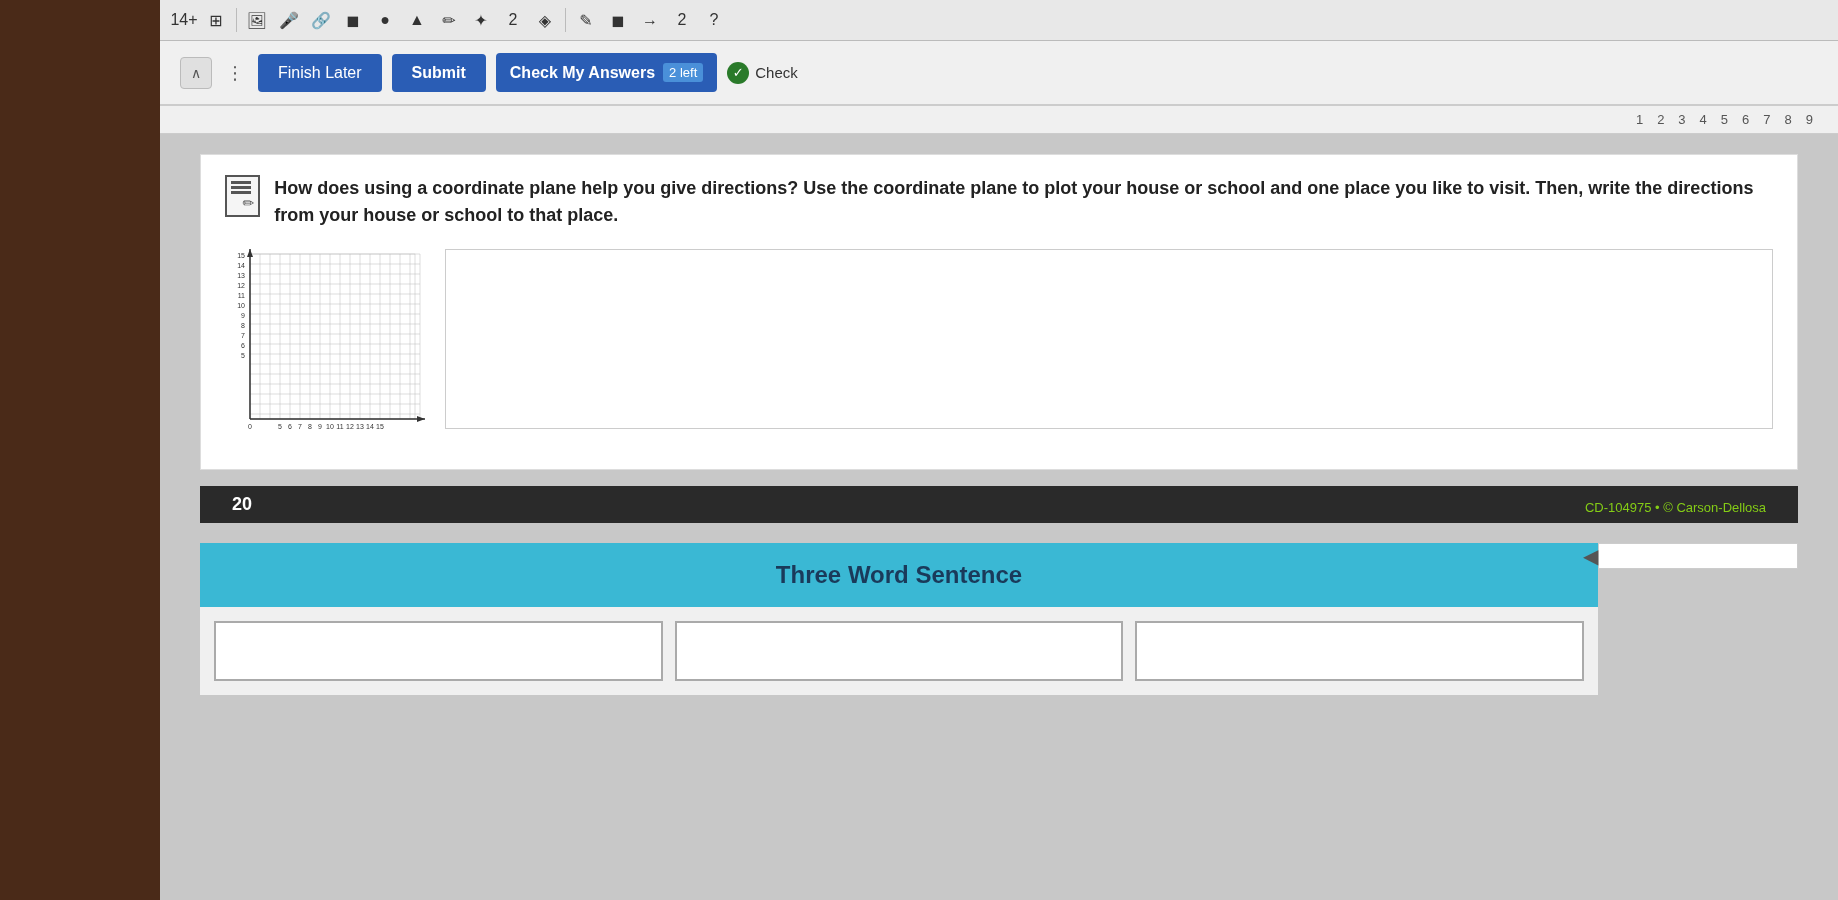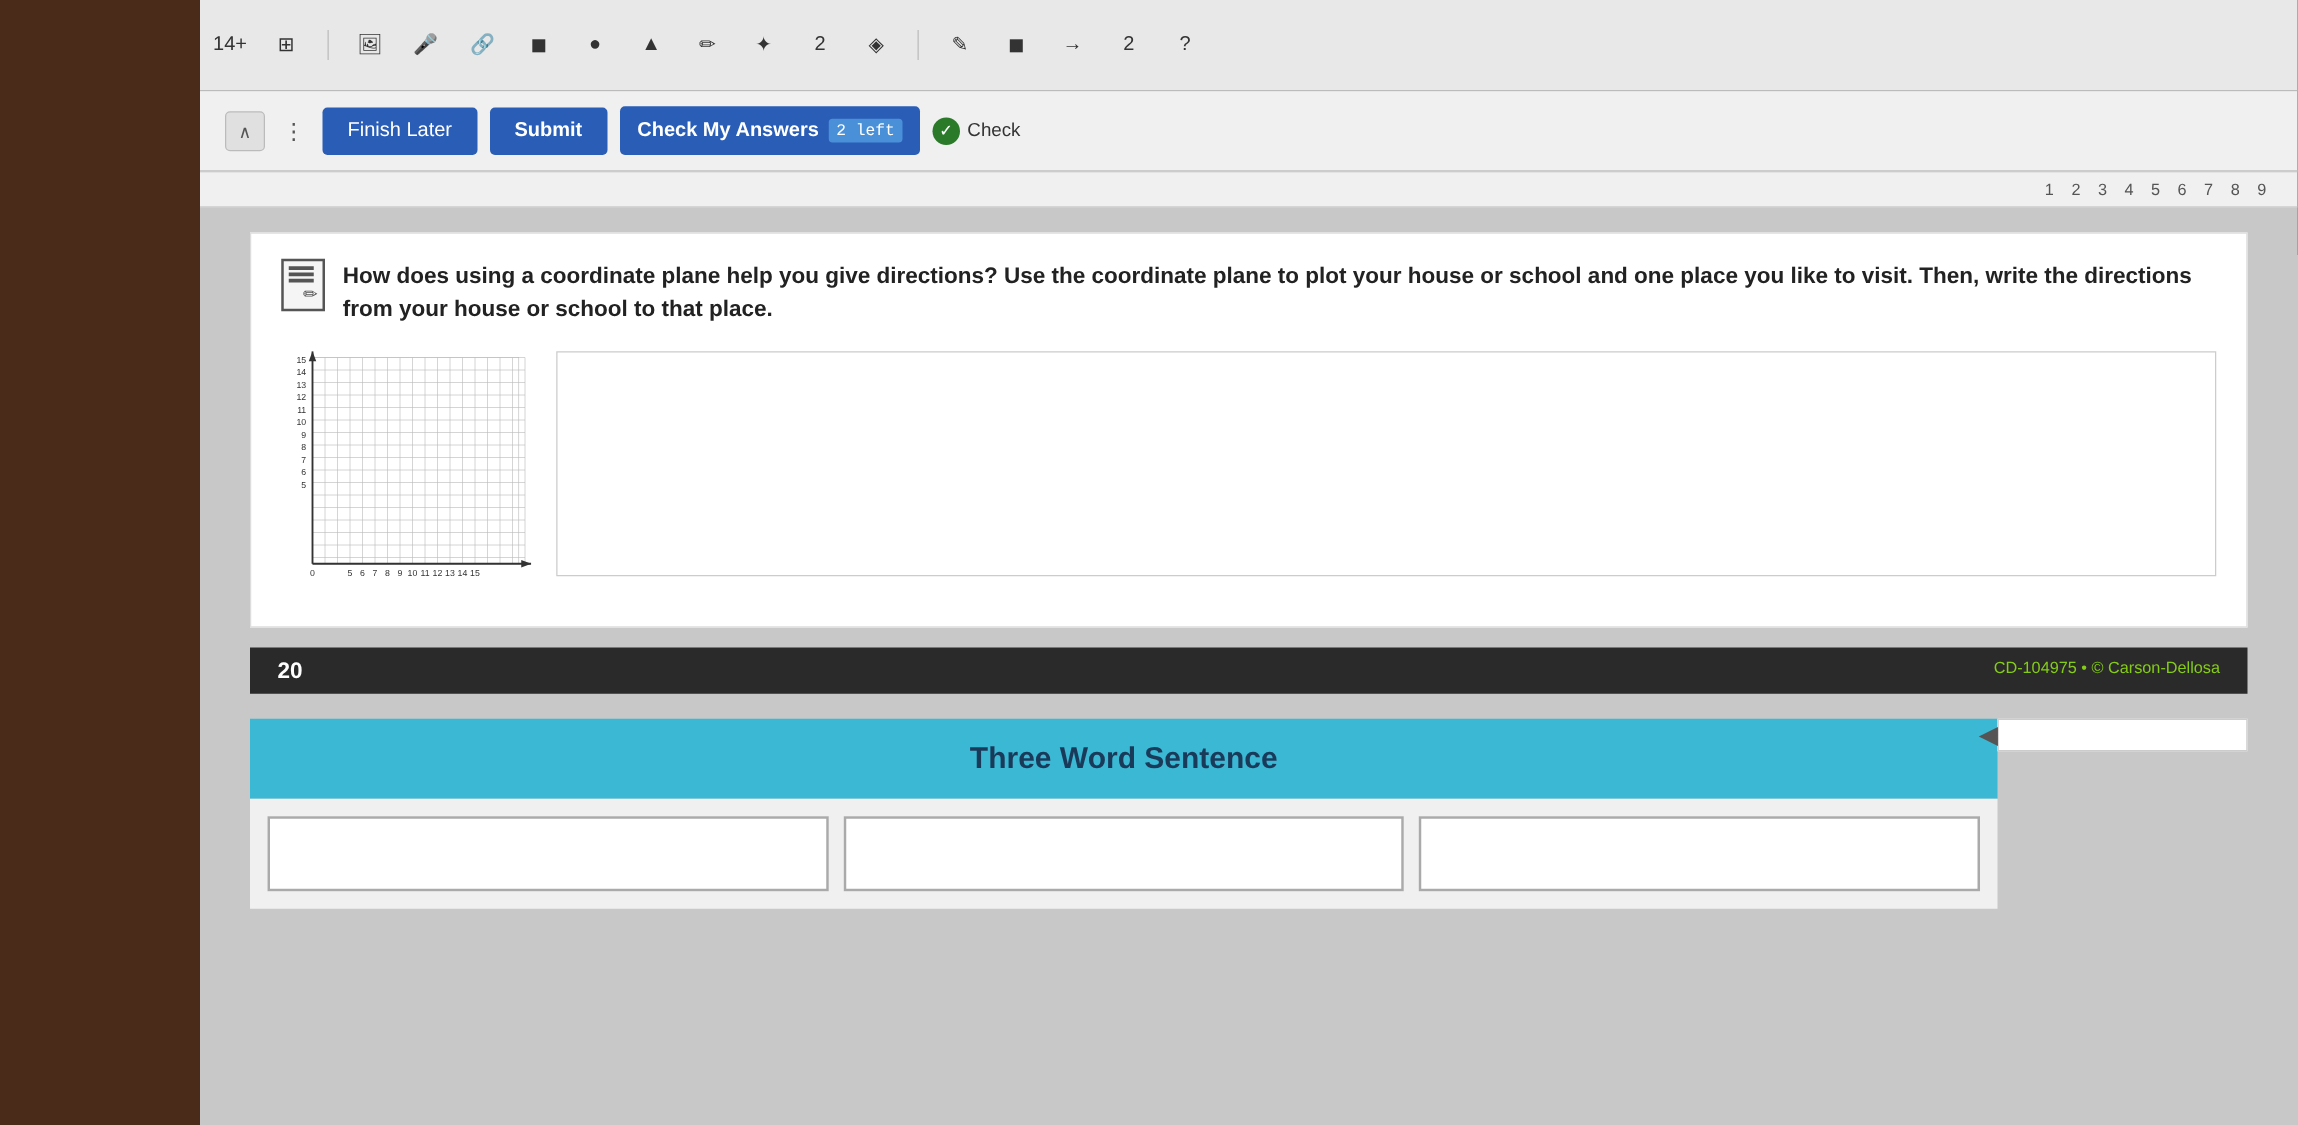--- a/index.html
+++ b/index.html
@@ -23,24 +23,24 @@
     .main-area {
       flex: 1;
       background-color: #d0d0d0;
       display: flex;
       flex-direction: column;
     }
 
     
     .toolbar {
       background-color: #e8e8e8;
-      padding: 22px 10px;
-      display: flex;
-      align-items: center;
-      gap: 17px;
+      padding: 6px 10px;
+      display: flex;
+      align-items: center;
+      gap: 4px;
       border-bottom: 1px solid #bbb;
       flex-shrink: 0;
       min-height: 40px;
     }
 
     .toolbar-icon {
       width: 28px;
       height: 28px;
       display: flex;
       align-items: center;
@@ -125,21 +125,20 @@
       gap: 8px;
     }
 
     .badge-left {
       background-color: #4a90d9;
       color: white;
       border-radius: 3px;
       padding: 2px 6px;
       font-size: 13px;
       font-weight: normal;
-      font-family: Liberation Mono, monospace;
     }
 
     .saved-indicator {
       display: flex;
       align-items: center;
       gap: 6px;
       font-size: 15px;
       color: #333;
     }
 
@@ -237,23 +236,23 @@
       font-size: 15px;
       resize: none;
       outline: none;
       cursor: text;
     }
 
     
     .question-number-bar {
       background-color: #2a2a2a;
       color: white;
-      padding: 8px 22px;
-      display: flex;
-      align-items: flex-start;
+      padding: 8px 32px;
+      display: flex;
+      align-items: flex-end;
       justify-content: space-between;
       margin-top: 0;
     }
 
     .question-num {
       font-size: 18px;
       font-weight: bold;
     }
 
     .copyright-text {

